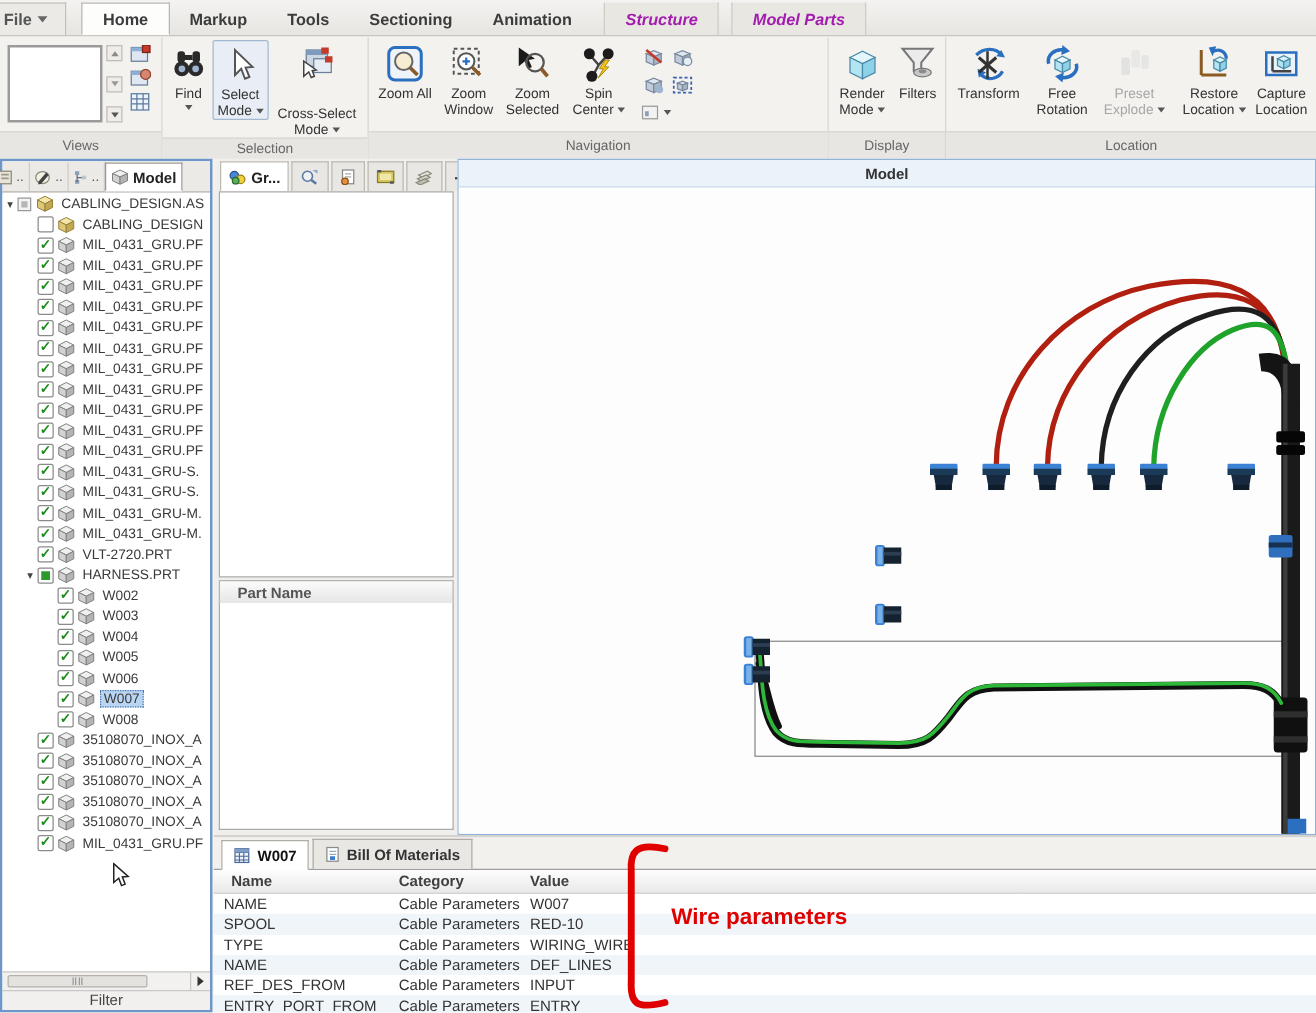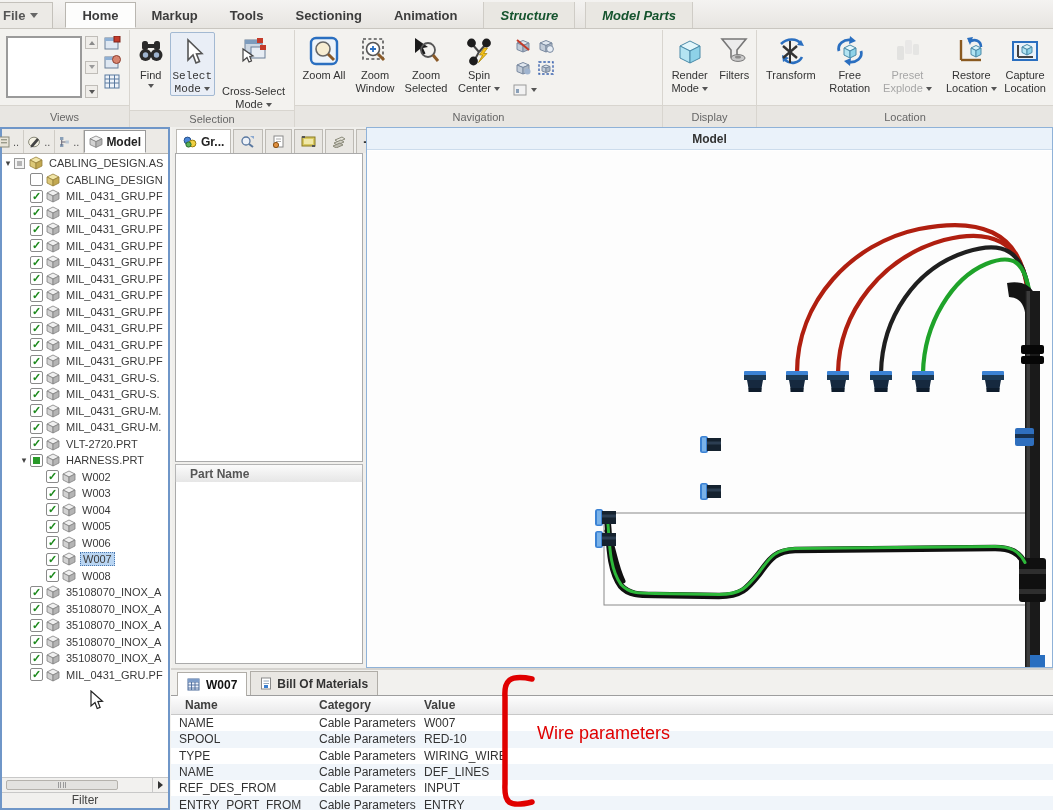--- a/index.html
+++ b/index.html
@@ -9,35 +9,35 @@
 
   
   .tabbar { position:absolute; left:0; top:0; width:1053px; height:29px;
     background:linear-gradient(#f4f3f1,#e7e5e1); border-bottom:1px solid #c9c6c0;
     display:flex; align-items:flex-end; }
   .file-tab { margin-left:-12px; height:26px; padding:0 14px; display:flex; align-items:center; gap:5px;
     background:#eceae6; border:1px solid #c4c1bb; border-bottom:none; color:#555; font-size:13px; font-weight:bold; }
   .caret { display:inline-block; width:0; height:0; border-left:4px solid transparent; border-right:4px solid transparent; border-top:5px solid #666; }
   .tab { height:26px; padding:0 16px; display:flex; align-items:center; font-size:13px; font-weight:bold; color:#3c3c3c; }
   .tab.active { background:#fdfdfc; border:1px solid #b9b6b0; border-bottom:1px solid #fdfdfc; margin-left:12px; }
-  .tab.ctx { font-style:italic; color:#14532d; background:#e9e7e2; border-left:1px solid #cfccc6; border-right:1px solid #cfccc6; margin-left:10px; }
+  .tab.ctx { font-style:italic; color:#a21caf; background:#e9e7e2; border-left:1px solid #cfccc6; border-right:1px solid #cfccc6; margin-left:10px; }
   .tab.ctx:first-of-type { margin-left:24px; }
 
   
   .ribbon { position:absolute; left:0; top:30px; width:1053px; height:97px; display:flex; background:#f3f2ef; }
   .rgroup { display:flex; flex-direction:column; border-right:1px solid #d8d5cf; }
   .rg-body { flex:1; display:flex; align-items:flex-start; padding:2px 2px 0 2px; }
   .rg-label { height:22px; background:#e8e6e2; border-top:1px solid #d8d5cf; color:#666;
     font-size:11px; display:flex; align-items:center; justify-content:center; position:relative; }
   .rbtn { display:flex; flex-direction:column; align-items:center; padding-top:2px; cursor:default; }
   .ricon { height:34px; display:flex; align-items:center; justify-content:center; }
   .rlabel { font-size:11px; color:#333; text-align:center; line-height:1.15; margin-top:1px; }
   .dd .rlabel::after { content:""; display:inline-block; margin-left:3px; border-left:3.5px solid transparent; border-right:3.5px solid transparent; border-top:4px solid #555; vertical-align:middle; }
   .ddb .rlabel::after { content:""; display:block; margin:2px auto 0; width:0; border-left:3.5px solid transparent; border-right:3.5px solid transparent; border-top:4px solid #555; }
-  .rbtn.pressed { background:#e9eef6; border:1px solid #a3b9d2; border-radius:2px;font-family:Liberation Mono, monospace; }
+  .rbtn.pressed { background:#e9eef6; border:1px solid #a3b9d2; border-radius:2px; }
   .rbtn.disabled .rlabel { color:#a6a6a6; }
   .rbtn.disabled .ricon { opacity:.45; }
   .thumb { width:76px; height:62px; background:#fff; border:2px solid #9a9a9a; margin:4px 0 0 4px; }
   .spincol { display:flex; flex-direction:column; justify-content:space-between; height:62px; margin:4px 2px 0 3px; }
   .sbtn { width:13px; height:13px; border:1px solid #c0bdb8; background:#efede9; display:flex; align-items:center; justify-content:center; }
   .tri-u { width:0; height:0; border-left:3.5px solid transparent; border-right:3.5px solid transparent; border-bottom:4px solid #8a8a8a; }
   .tri-d { width:0; height:0; border-left:3.5px solid transparent; border-right:3.5px solid transparent; border-top:4px solid #555; }
   .iconcol { display:flex; flex-direction:column; gap:4px; margin:4px 0 0 4px; }
   .micon { width:17px; height:15px; }
   .navmini { display:grid; grid-template-columns:20px 20px; grid-auto-rows:19px; gap:3px; padding:4px 0 0 8px; }
@@ -91,21 +91,21 @@
     background:#e9e7e3; border:1px solid #b0ada7; border-bottom:none; margin-right:3px; }
   .bp-tab.active { background:#fff; position:relative; top:1px; color:#111; }
   .bp-headrow { height:19px; background:linear-gradient(#fdfdfd,#e9e9ea); border-bottom:1px solid #c8c8c8; display:flex; font-size:12px; font-weight:bold; color:#3f3f3f; align-items:center; }
   .col-name { width:148px; padding-left:14px; }
   .col-cat { width:105px; }
   .col-val { flex:1; }
   .bp-row { height:16.3px; display:flex; align-items:center; font-size:12px; color:#333; }
   .bp-row:nth-child(even) { background:#f0f5fa; }
   .bp-row .col-name { padding-left:8px; }
 
-  .annotation-text { position:absolute; left:537px; top:723px; font-size:18px; font-weight:normal; color:#e00000; }
+  .annotation-text { position:absolute; left:537px; top:723px; font-size:18px; font-weight:bold; color:#e00000; }
   .bracket-svg { position:absolute; left:494px; top:672px; }
   .cursor-svg { position:absolute; left:87px; top:561px; }
   svg { display:block; }
 </style>
 </head>
 <body>
 
 <div id="app">
 
   <div class="tabbar">

